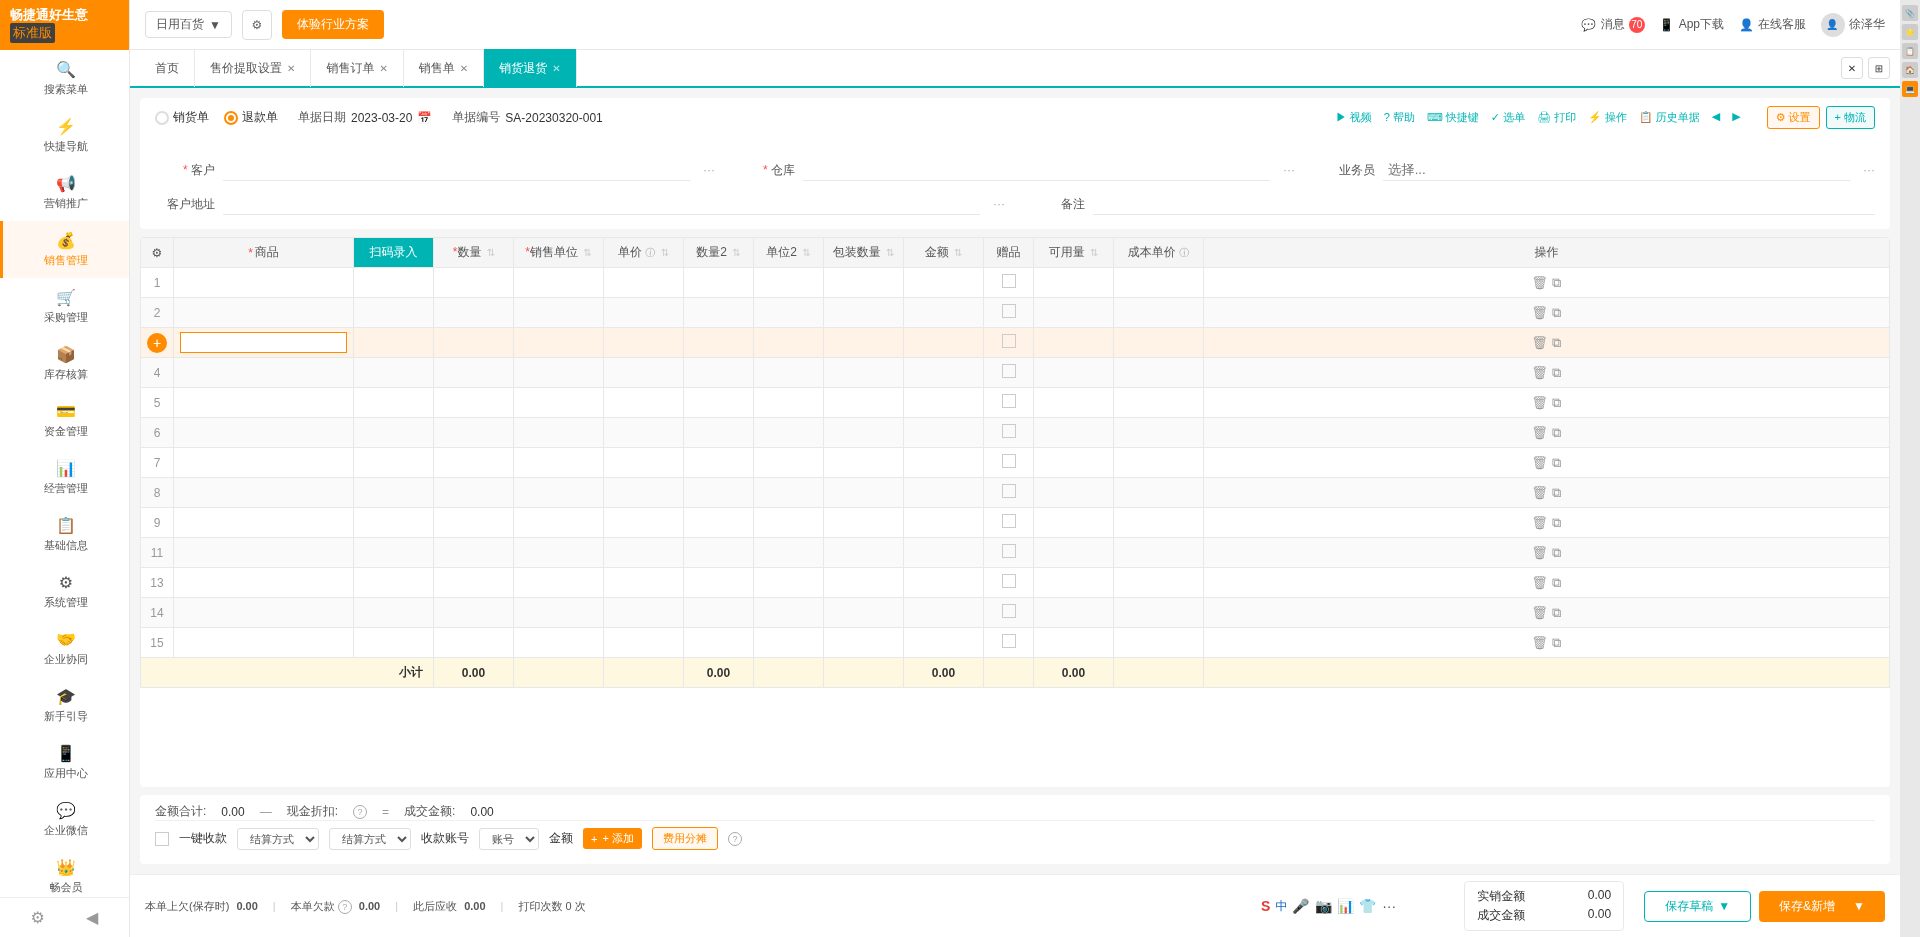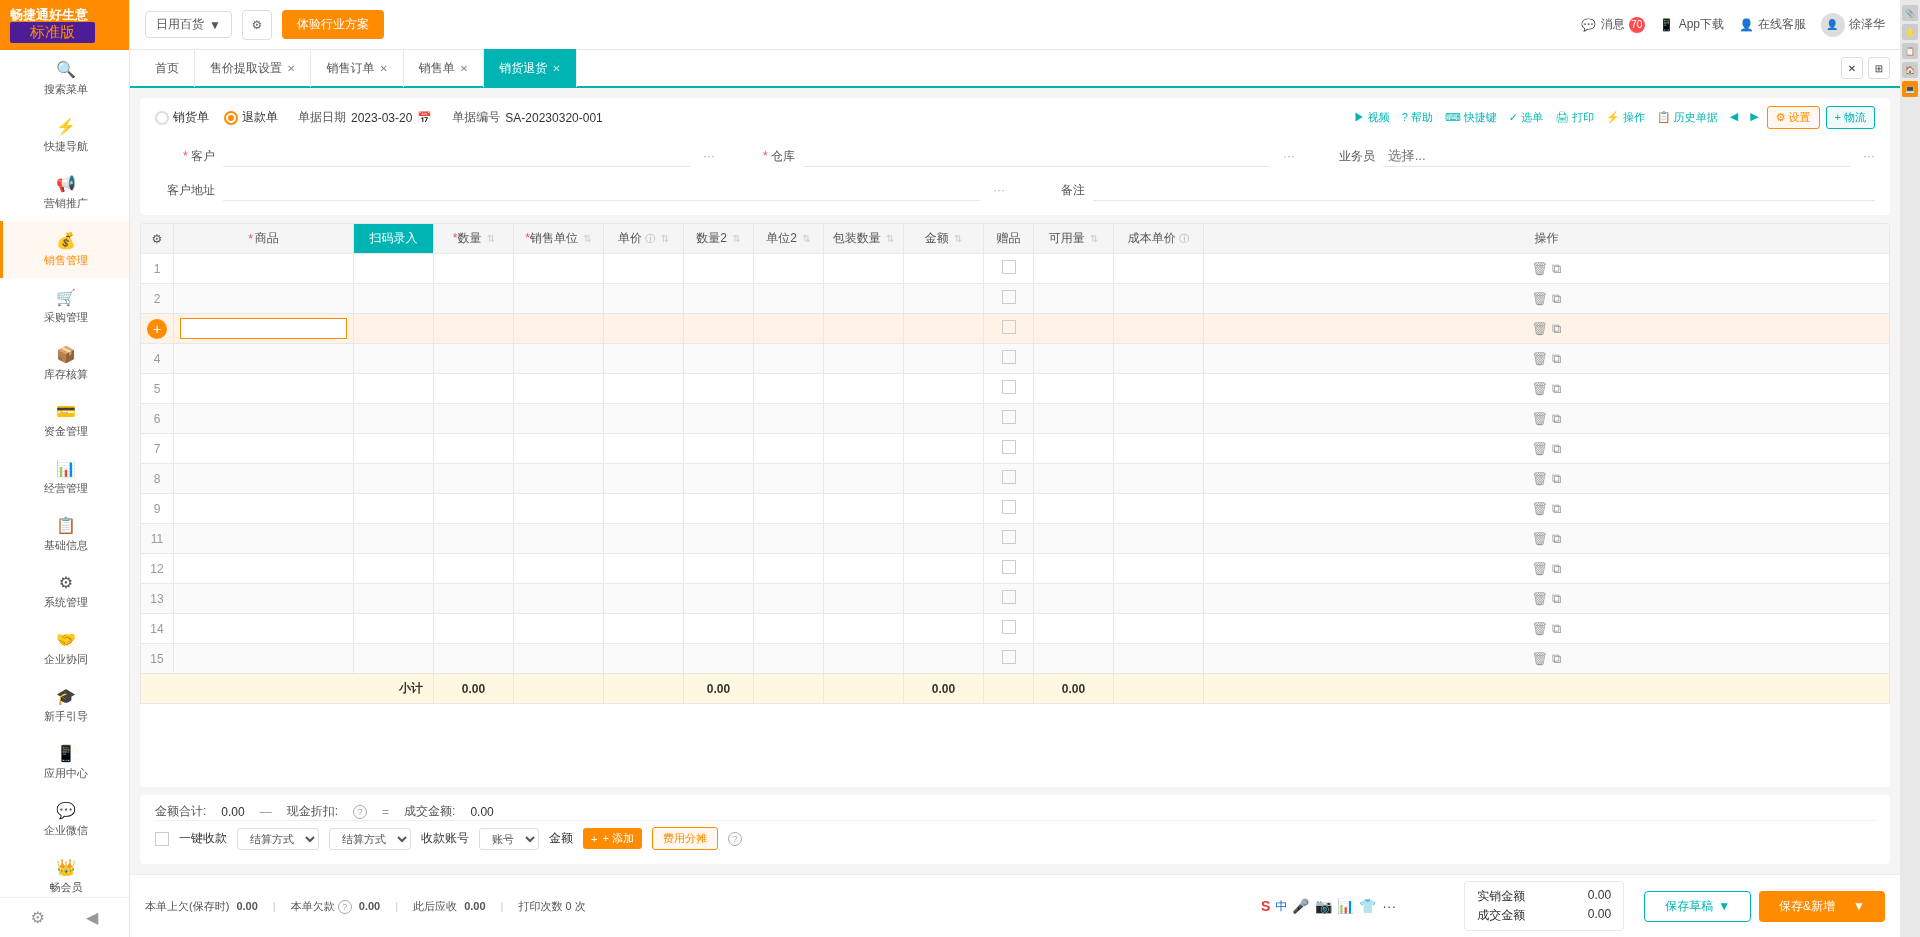--- a/index.html
+++ b/index.html
@@ -5,21 +5,21 @@
     * { box-sizing: border-box; margin: 0; padding: 0; }
     body { font-family: "Microsoft YaHei", Arial, sans-serif; font-size: 12px; background: #f5f5f5; color: #333; overflow: hidden; }
 
     
     .app-container { display: flex; height: 937px; width: 1920px; }
 
     
     .sidebar { width: 130px; background: #fff; display: flex; flex-direction: column; border-right: 1px solid #e8e8e8; flex-shrink: 0; }
     .sidebar-logo { background: #ff8c00; padding: 10px; display: flex; align-items: center; gap: 6px; height: 50px; }
     .sidebar-logo-text { color: #fff; font-size: 13px; font-weight: bold; line-height: 1.2; }
-    .sidebar-logo-badge { background: #4c1d95; color: #ff8c00; font-size: 15px; padding: 1px 20px; border-radius: 2px; }
+    .sidebar-logo-badge { background: #404040; color: #ff8c00; font-size: 13px; padding: 1px 3px; border-radius: 2px; }
     .sidebar-nav { flex: 1; overflow-y: auto; }
     .sidebar-item { display: flex; flex-direction: column; align-items: center; padding: 10px 5px; cursor: pointer; color: #555; font-size: 11px; gap: 3px; border-left: 3px solid transparent; }
     .sidebar-item.active { background: #fff7f0; color: #ff8c00; border-left: 3px solid #ff8c00; }
     .sidebar-item-icon { font-size: 16px; }
     .sidebar-bottom { display: flex; align-items: center; justify-content: space-around; padding: 10px; border-top: 1px solid #eee; }
 
     
     .topbar { height: 50px; background: #fff; display: flex; align-items: center; justify-content: space-between; padding: 0 15px; border-bottom: 1px solid #e8e8e8; flex-shrink: 0; }
     .topbar-left { display: flex; align-items: center; gap: 10px; }
     .topbar-select { display: flex; align-items: center; gap: 5px; border: 1px solid #ddd; padding: 4px 10px; border-radius: 4px; cursor: pointer; color: #555; }
@@ -245,21 +245,21 @@
       <div class="tabs-bar-actions">
         <div class="tab-action-btn">✕</div>
         <div class="tab-action-btn">⊞</div>
       </div>
     </div>
 
     <div class="content-area">
 
       <div class="doc-header-section">
 
-        <div style="display:flex;align-items:center;justify-content:space-between;margin-bottom:10px;">
+        <div style="display:flex;align-items:center;justify-content:space-between;margin-bottom:24px;">
           <div style="display:flex;align-items:center;gap:20px;">
             <div class="doc-type-radio">
               <div class="radio-item">
                 <div class="radio-circle"></div>
                 <span>销货单</span>
               </div>
               <div class="radio-item">
                 <div class="radio-circle checked"></div>
                 <span>退款单</span>
               </div>
@@ -267,21 +267,21 @@
             <div class="doc-field">
               <span class="doc-field-label">单据日期</span>
               <span class="doc-field-value">2023-03-20</span>
               <span style="color:#999;cursor:pointer;">📅</span>
             </div>
             <div class="doc-field">
               <span class="doc-field-label">单据编号</span>
               <span class="doc-field-value">SA-20230320-001</span>
             </div>
           </div>
-          <div style="display:flex;align-items:center;gap:8px;">
+          <div style="display:flex;align-items:center;gap:26px;">
             <div style="display:flex;gap:12px;color:#00b4b4;font-size:11px;">
               <span style="display:flex;align-items:center;gap:2px;cursor:pointer;">▶ 视频</span>
               <span style="display:flex;align-items:center;gap:2px;cursor:pointer;">? 帮助</span>
               <span style="display:flex;align-items:center;gap:2px;cursor:pointer;">⌨ 快捷键</span>
               <span style="display:flex;align-items:center;gap:2px;cursor:pointer;">✓ 选单</span>
               <span style="display:flex;align-items:center;gap:2px;cursor:pointer;">🖨 打印</span>
               <span style="display:flex;align-items:center;gap:2px;cursor:pointer;">⚡ 操作</span>
               <span style="display:flex;align-items:center;gap:2px;cursor:pointer;">📋 历史单据</span>
               <span style="cursor:pointer;">◀</span>
               <span style="cursor:pointer;">▶</span>
@@ -576,41 +576,20 @@
       <td></td>
       <td>
         <div class="row-action">
           <span class="row-action-btn">🗑</span>
           <span class="row-action-btn">⧉</span>
         </div>
       </td>
     </tr>
               <tr>
       <td class="row-num">11</td>
-      <td></td>
-      <td></td>
-      <td></td>
-      <td></td>
-      <td></td>
-      <td></td>
-      <td></td>
-      <td></td>
-      <td></td>
-      <td><span class="checkbox"></span></td>
-      <td></td>
-      <td></td>
-      <td>
-        <div class="row-action">
-          <span class="row-action-btn">🗑</span>
-          <span class="row-action-btn">⧉</span>
-        </div>
-      </td>
-    </tr>
-              <tr>
-      <td class="row-num">12</td>
       <td></td>
       <td></td>
       <td></td>
       <td></td>
       <td></td>
       <td></td>
       <td></td>
       <td></td>
       <td></td>
       <td><span class="checkbox"></span></td>

